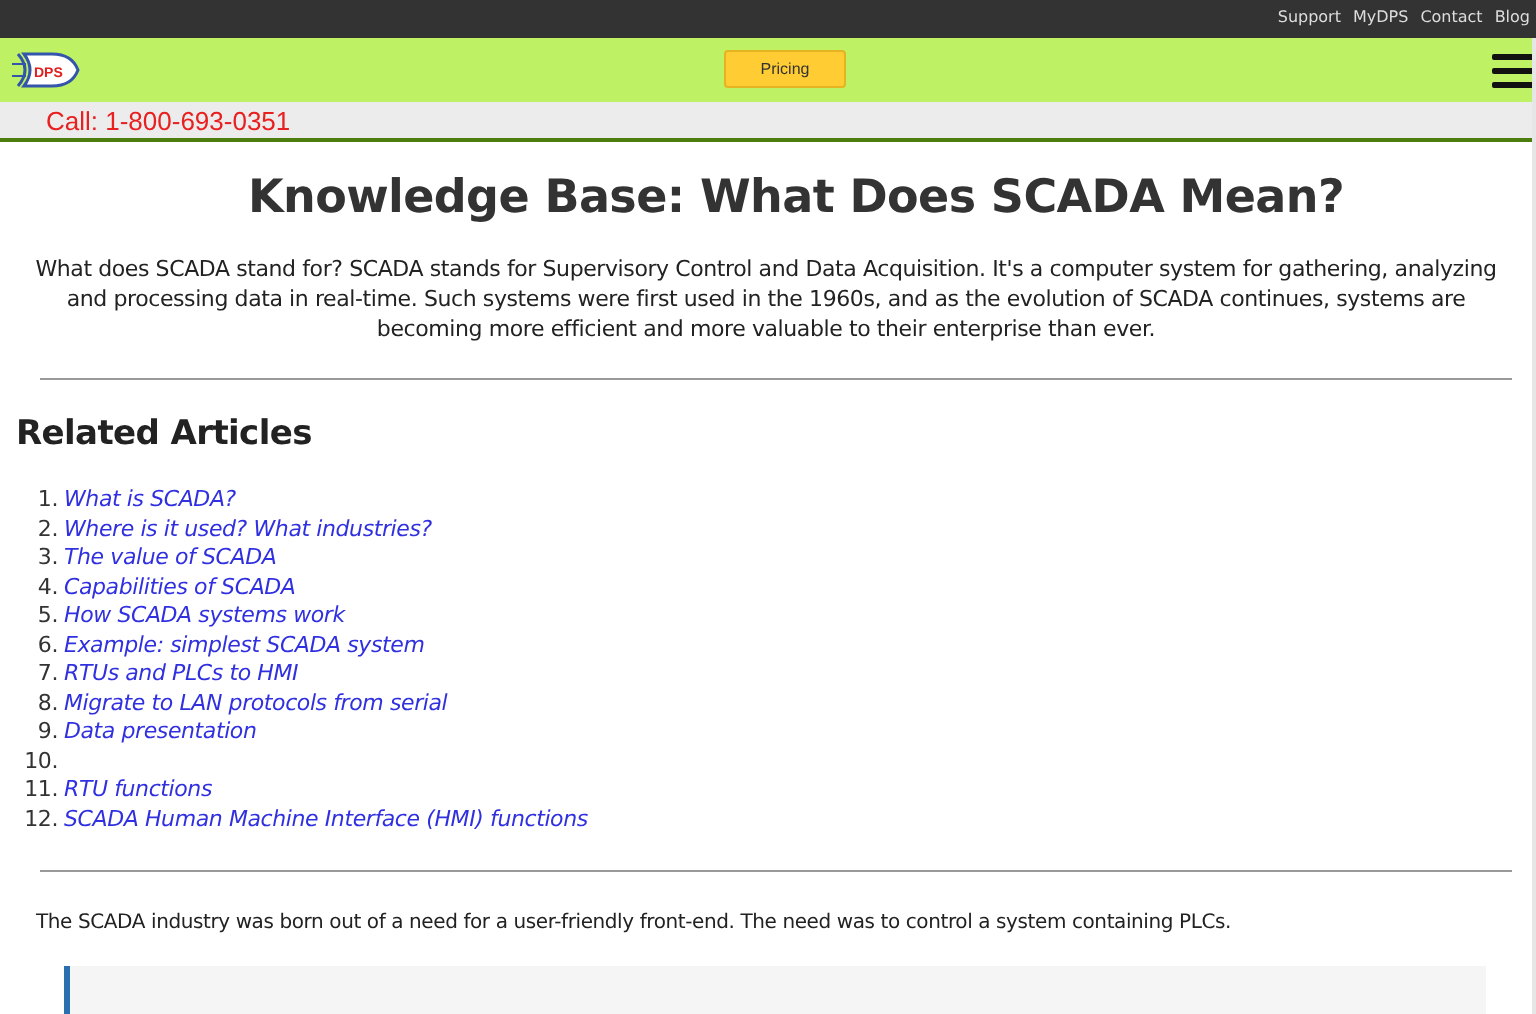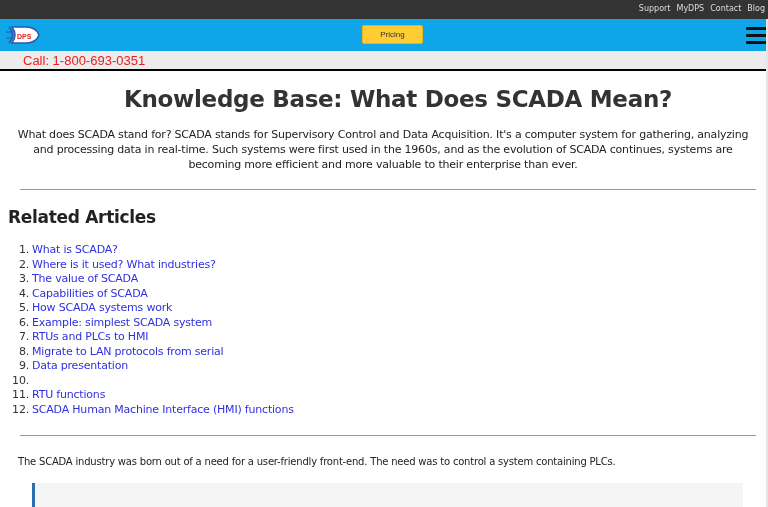--- a/index.html
+++ b/index.html
@@ -4,41 +4,41 @@
 <style>
   * { box-sizing: border-box; margin: 0; padding: 0; }
   html, body { width: 768px; height: 507px; overflow: hidden; background: #fff; }
   body { font-family: "DejaVu Sans", sans-serif; color: #333; position: relative; }
 
   .topbar { position: absolute; left: 0; top: 0; width: 768px; height: 19px; background: #333333; }
   .topbar .phone { position: absolute; left: 7px; top: 4px; font-family: Liberation Serif, serif; font-size: 9px; color: #e0b030; letter-spacing: -0.3px; margin-top: 41px; }
   .topbar .links { position: absolute; right: 3px; top: 4px; display: flex; gap: 6px; }
   .topbar .links a { font-family: "DejaVu Sans", sans-serif; font-size: 8px; color: #ddd; text-decoration: none; }
 
-  .navbar { position: absolute; left: 0; top: 19px; width: 768px; height: 32px; background: #0ea5e9; }
+  .navbar { position: absolute; left: 0; top: 19px; width: 768px; height: 32px; background: #bef264; }
   .logo { position: absolute; left: 6px; top: 6px; width: 34px; height: 20px; }
   .pricing { position: absolute; left: 362px; top: 6px; width: 61px; height: 19px; background: #ffcc33; border: 1px solid #e6b420; border-radius: 2px; font-size: 8px; color: #333; display: flex; align-items: center; justify-content: center; }
   .hamburger { position: absolute; left: 746px; top: 8px; width: 22px; height: 18px; }
   .hamburger span { display: block; width: 22px; height: 3px; background: #111; margin-bottom: 4px; border-radius: 1px; }
 
-  .callbar { position: absolute; left: 0; top: 51px; width: 768px; height: 20px; background: #ececec; border-bottom: 2px solid #000000; }
+  .callbar { position: absolute; left: 0; top: 51px; width: 768px; height: 20px; background: #ececec; border-bottom: 2px solid #4d7c0f; }
   .callbar .call { position: absolute; left: 23px; top: 2px; font-family: "Liberation Sans", sans-serif; font-size: 13px; color: #e82020; }
 
   h1.title { position: absolute; left: 0; top: 86px; width: 768px; text-align: center; font-family: "DejaVu Sans", sans-serif; font-weight: bold; font-size: 23px; color: #333; letter-spacing: -0.3px; padding-left: 28px; }
 
   .intro { position: absolute; left: 7px; top: 127px; width: 752px; font-size: 11px; line-height: 15px; color: #222; letter-spacing: -0.2px; text-align: center; }
 
   .hr { position: absolute; left: 20px; width: 736px; height: 1px; background: #999; }
 
   h2.related { position: absolute; left: 8px; top: 207px; font-weight: bold; font-size: 17px; color: #222; letter-spacing: -0.3px; }
 
   ol.articles { position: absolute; left: 8px; top: 243px; list-style: none; }
   ol.articles li { font-size: 11px; line-height: 14.5px; display: flex; letter-spacing: -0.2px; }
   ol.articles li .num { width: 24px; text-align: right; color: #333; padding-right: 3px; }
-  ol.articles li a { color: #3030e0; text-decoration: none; }
+  ol.articles li a { color: #3030e0; text-decoration: none; font-style: italic; }
 
   .para2 { position: absolute; left: 18px; top: 456px; font-size: 10px; color: #222; letter-spacing: -0.2px; }
 
   .quote { position: absolute; left: 32px; top: 483px; width: 711px; height: 30px; background: #f5f5f5; border-left: 3px solid #2a6fb0; }
 
   .scrollbar { position: absolute; right: 0; top: 19px; width: 2px; height: 488px; background: #e6e6e6; }
 </style>
 </head>
 <body>
 

